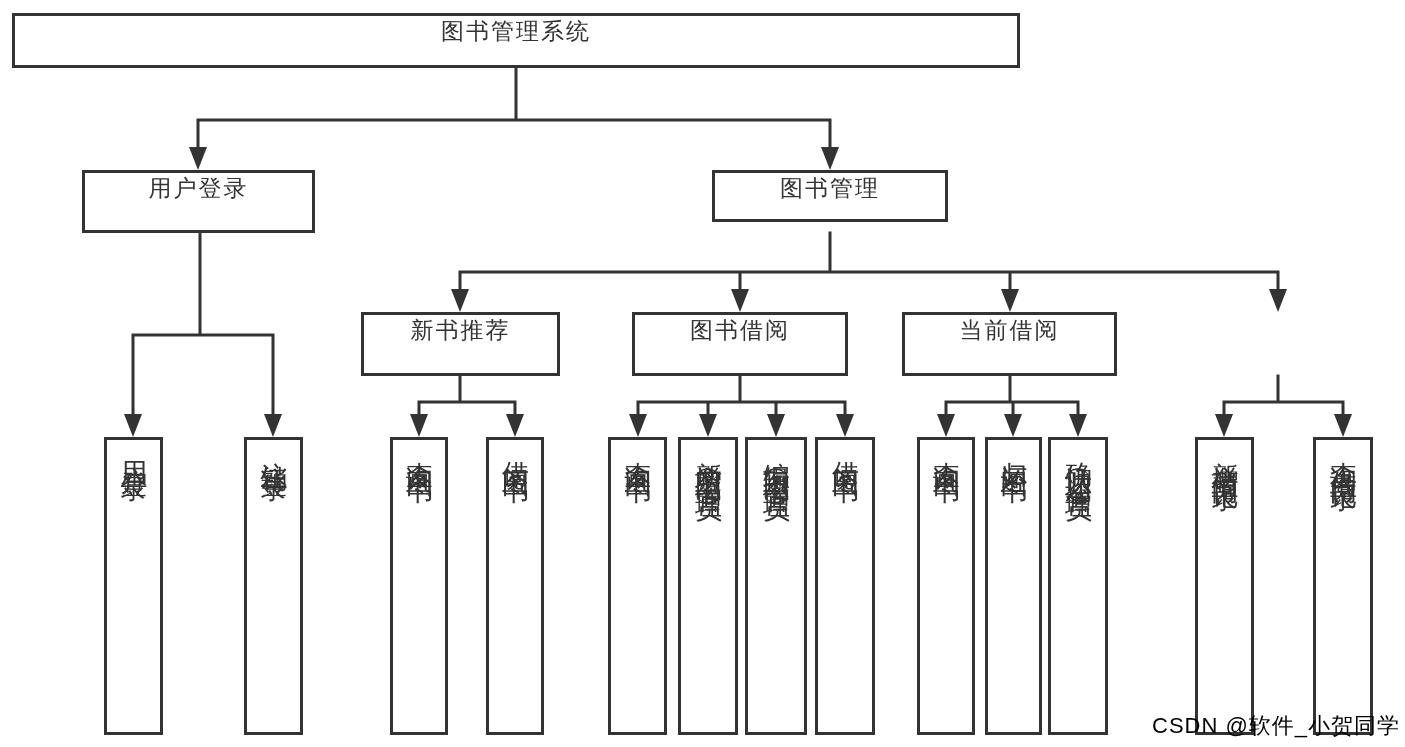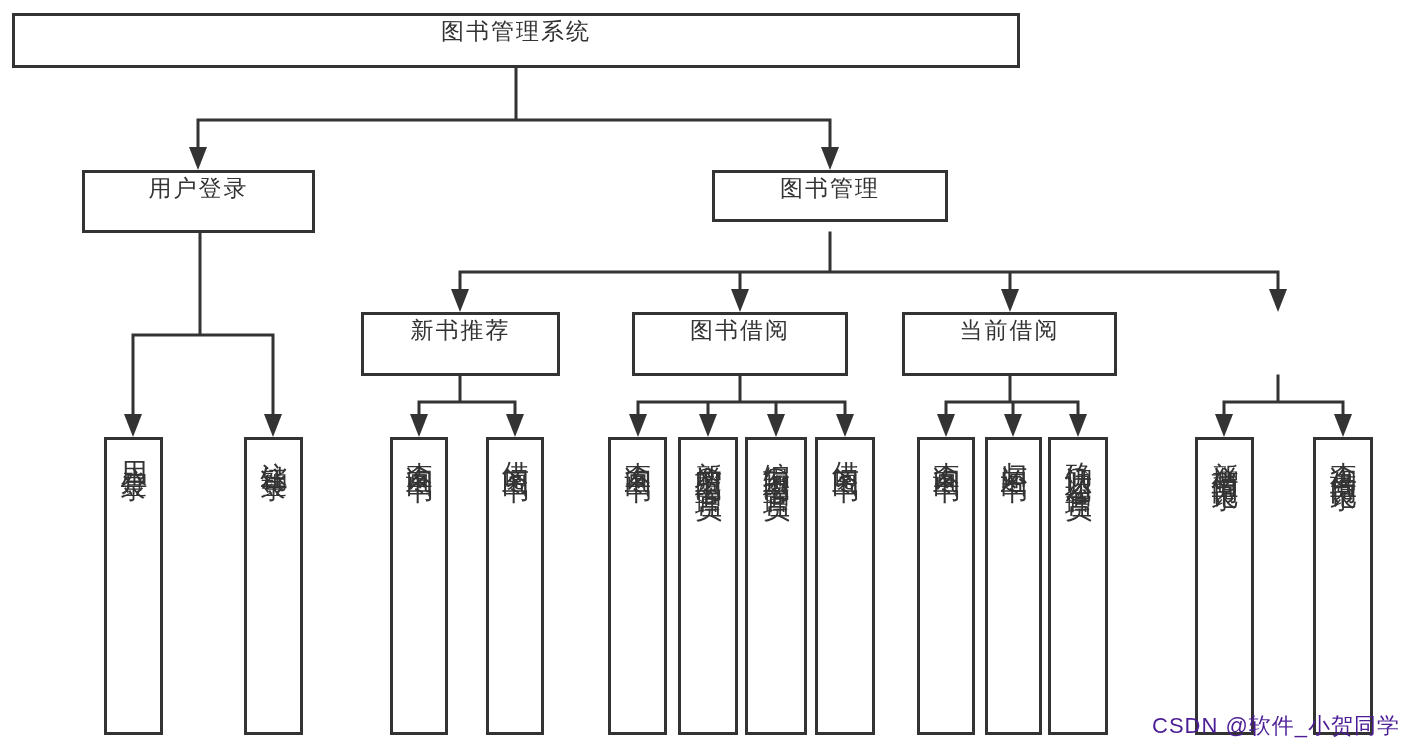--- a/index.html
+++ b/index.html
@@ -13,21 +13,21 @@
     display:flex;align-items:flex-start;justify-content:center;
   }
   .hlabel{font-size:23px;letter-spacing:2px;white-space:nowrap;}
   .vbox{top:437px;height:298px;}
   .vlabel{
     writing-mode:vertical-rl;text-orientation:mixed;
     font-size:27px;letter-spacing:5px;line-height:1;white-space:nowrap;
   }
   .watermark{
     position:absolute;left:1152px;top:711px;z-index:5;
-    font-size:22px;color:#4c1d95;white-space:nowrap;letter-spacing:1px;
+    font-size:22px;color:#000000;white-space:nowrap;letter-spacing:1px;
   }
 </style>
 </head>
 <body>
 
 <div class="stage">
 
   <svg class="connectors" viewBox="0 0 1405 747">
     <path d="M516 68 V120 M198 120 H830 M198 120 V152 M830 120 V152
          M200 233 V335 M133 335 H273 M133 335 V419 M273 335 V419

